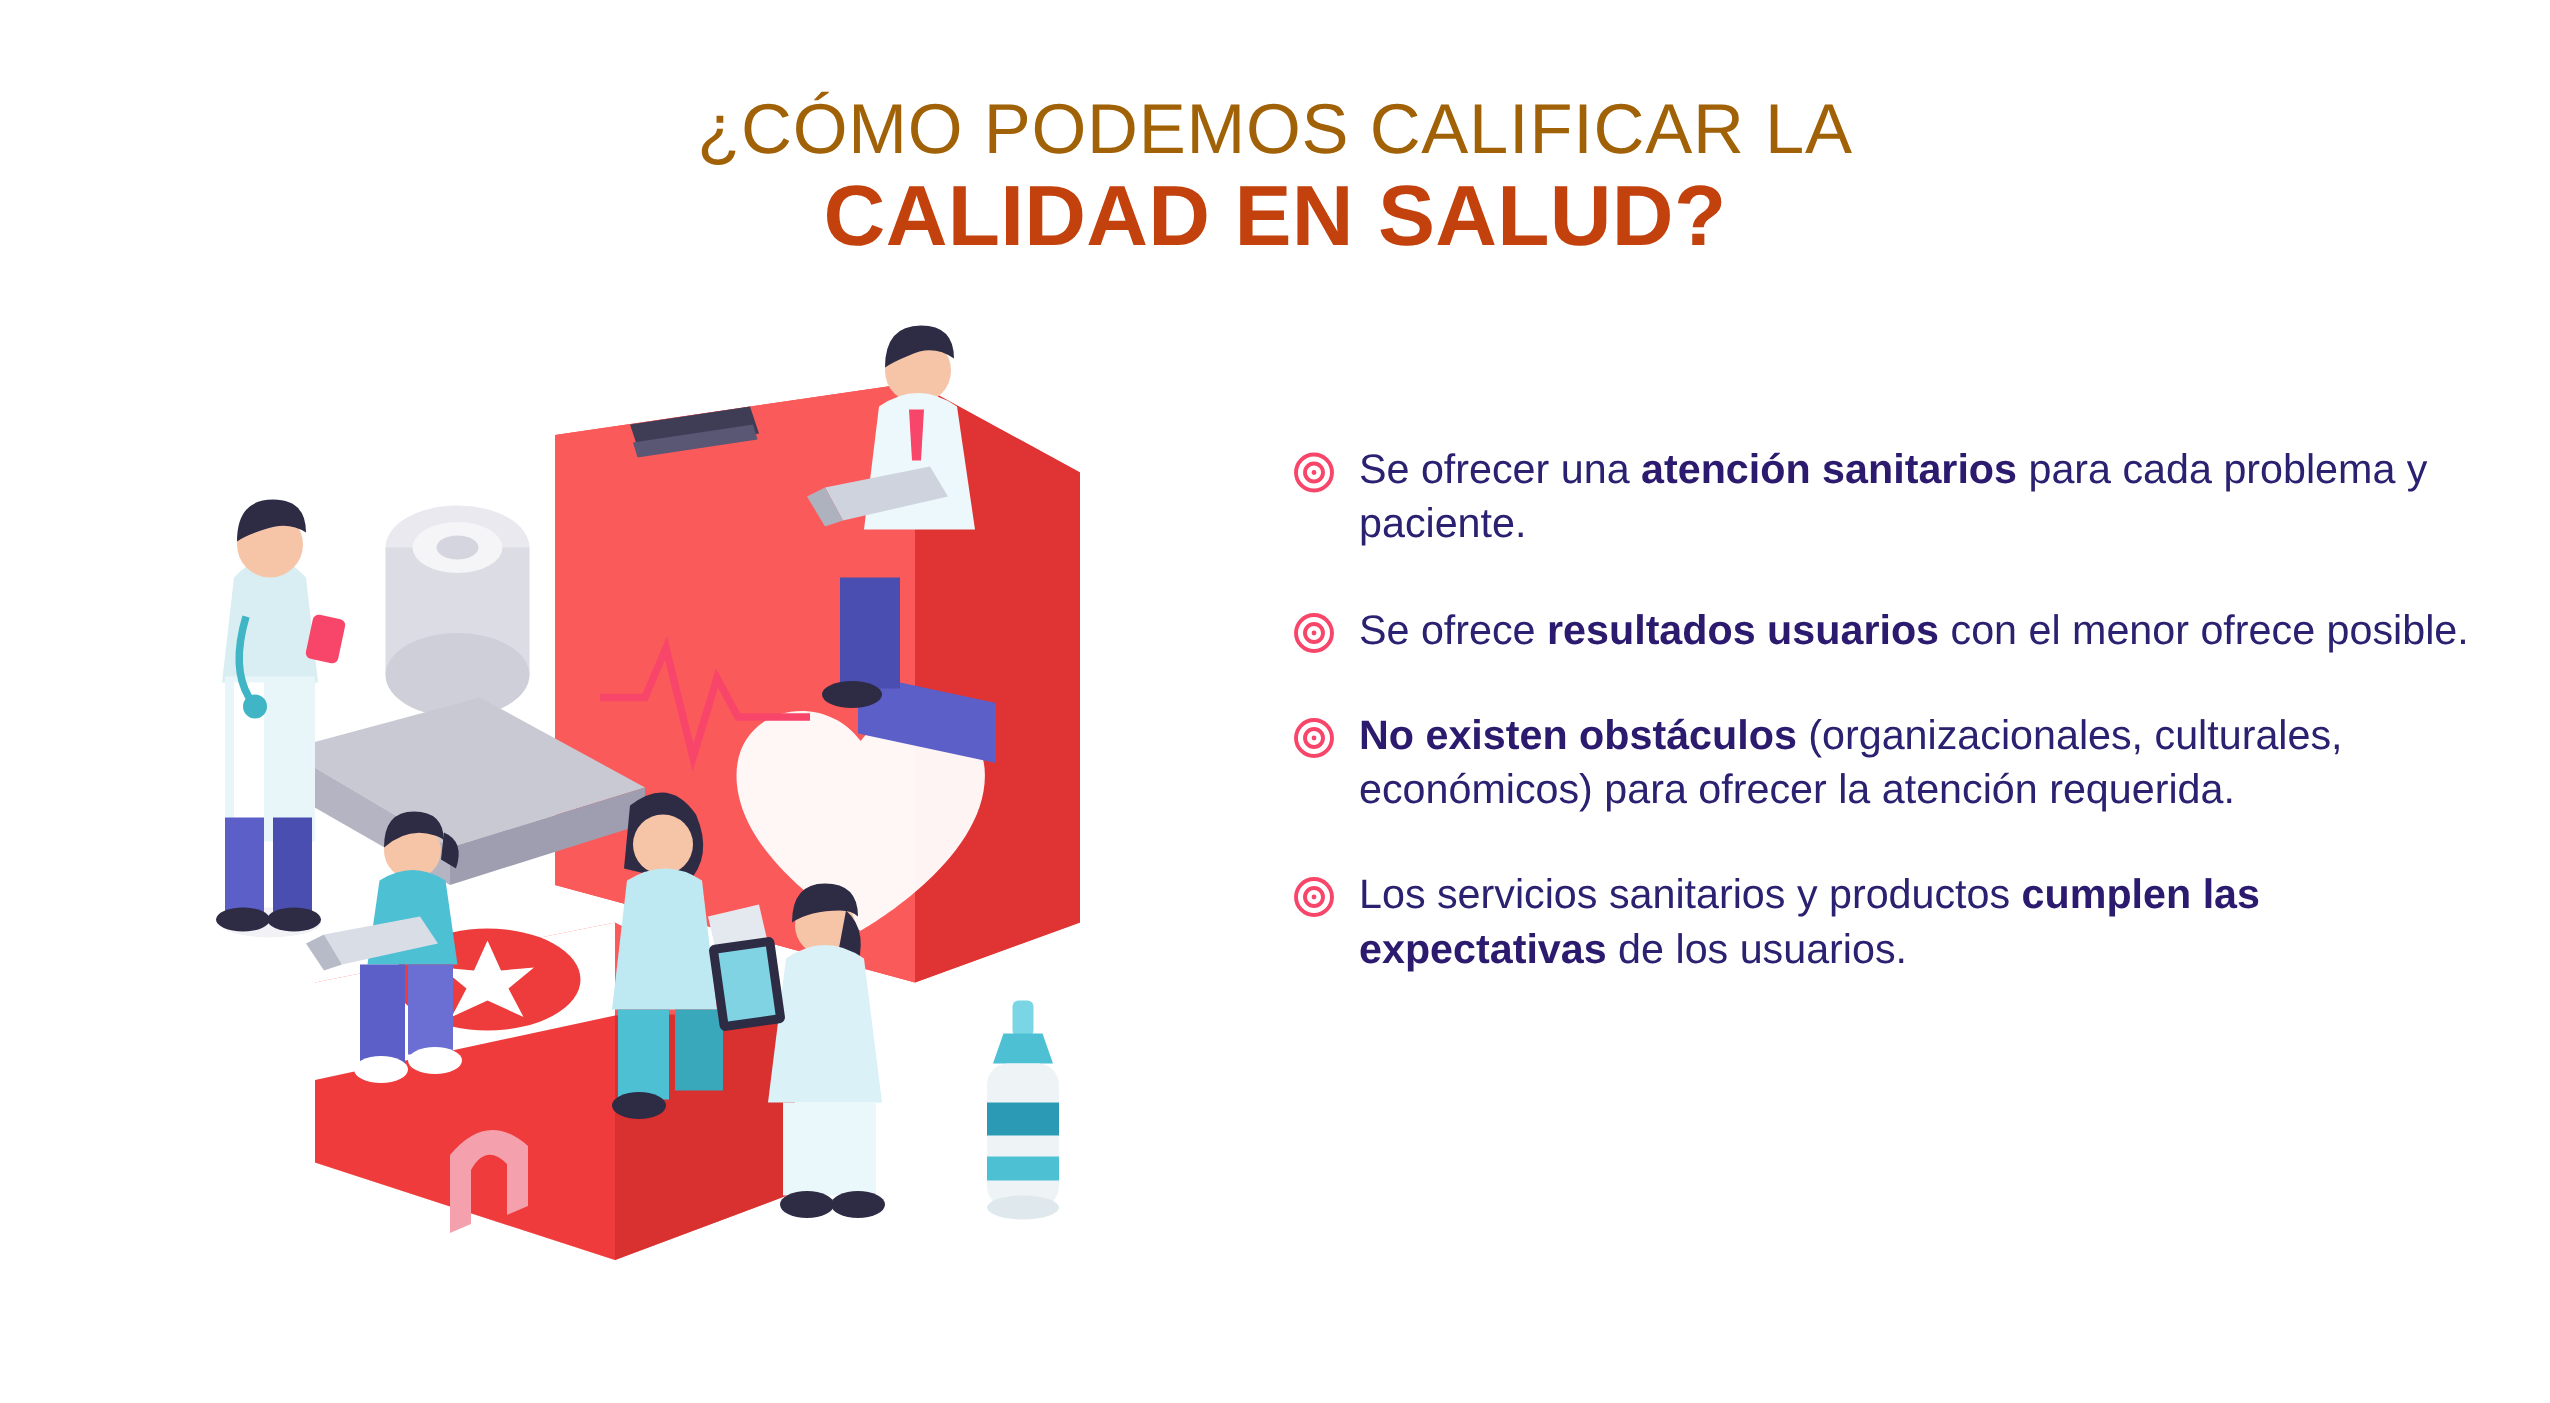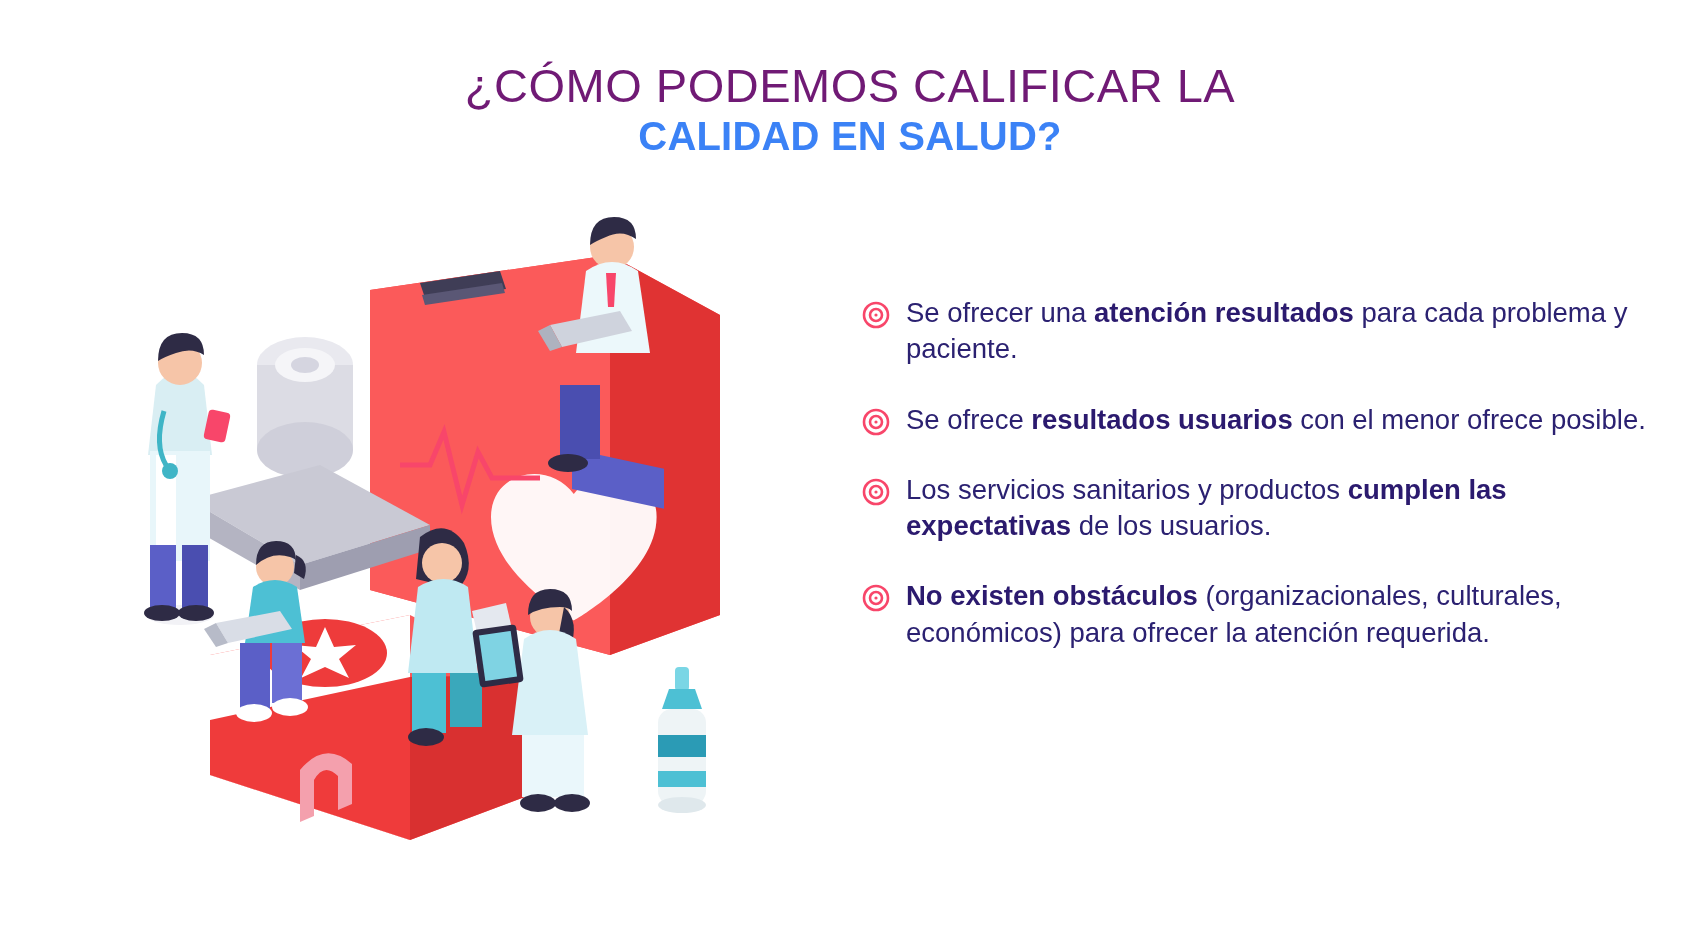--- a/index.html
+++ b/index.html
@@ -12,28 +12,28 @@
   }
   .slide{position:relative;width:1700px;height:935px;overflow:hidden;background:#fff;}
 
   
   .title-block{
     position:absolute;left:0;top:62px;width:1700px;text-align:center;
   }
   .title-line1{
     font-size:47px;
     letter-spacing:0.5px;
-    color:#701a75;
+    color:#a16207;
     font-weight:400;
     line-height:1.04;
     font-family:"Liberation Sans", sans-serif;
   }
   .title-line2{
-    font-size:40px;
-    color:#3b82f6;
+    font-size:57px;
+    color:#c2410c;
     font-weight:bold;
     line-height:1.05;
     letter-spacing:0.2px;
     margin-top:4px;
     text-align:center;
   }
 
   
   .bullets{
     position:absolute;
@@ -198,21 +198,21 @@
   <div class="bullets">
 
     <div class="bullet-row">
       <span class="bullet-icon">
         <svg width="28" height="28" viewBox="0 0 28 28">
             <circle cx="14" cy="14" r="12" fill="none" stroke="#f8466a" stroke-width="2.6"></circle>
             <circle cx="14" cy="14" r="6" fill="none" stroke="#f8466a" stroke-width="2.6"></circle>
             <circle cx="14" cy="14" r="1.6" fill="#f8466a"></circle>
           </svg>
       </span>
-      <span class="bullet-text"><span>Se ofrecer una </span><b>atención resultados</b><span> para cada problema y paciente.</span></span>
+      <span class="bullet-text"><span>Se ofrecer una </span><b>atención sanitarios</b><span> para cada problema y paciente.</span></span>
     </div>
 
     <div class="bullet-row">
       <span class="bullet-icon">
         <svg width="28" height="28" viewBox="0 0 28 28">
             <circle cx="14" cy="14" r="12" fill="none" stroke="#f8466a" stroke-width="2.6"></circle>
             <circle cx="14" cy="14" r="6" fill="none" stroke="#f8466a" stroke-width="2.6"></circle>
             <circle cx="14" cy="14" r="1.6" fill="#f8466a"></circle>
           </svg>
       </span>
@@ -220,28 +220,28 @@
     </div>
 
     <div class="bullet-row">
       <span class="bullet-icon">
         <svg width="28" height="28" viewBox="0 0 28 28">
             <circle cx="14" cy="14" r="12" fill="none" stroke="#f8466a" stroke-width="2.6"></circle>
             <circle cx="14" cy="14" r="6" fill="none" stroke="#f8466a" stroke-width="2.6"></circle>
             <circle cx="14" cy="14" r="1.6" fill="#f8466a"></circle>
           </svg>
       </span>
+      <span class="bullet-text"><b>No existen obstáculos</b><span> (organizacionales, culturales, económicos) para ofrecer la atención requerida.</span></span>
+    </div>
+
+    <div class="bullet-row">
+      <span class="bullet-icon">
+        <svg width="28" height="28" viewBox="0 0 28 28">
+            <circle cx="14" cy="14" r="12" fill="none" stroke="#f8466a" stroke-width="2.6"></circle>
+            <circle cx="14" cy="14" r="6" fill="none" stroke="#f8466a" stroke-width="2.6"></circle>
+            <circle cx="14" cy="14" r="1.6" fill="#f8466a"></circle>
+          </svg>
+      </span>
       <span class="bullet-text"><span>Los servicios sanitarios y productos </span><b>cumplen las expectativas</b><span> de los usuarios.</span></span>
-    </div>
-
-    <div class="bullet-row">
-      <span class="bullet-icon">
-        <svg width="28" height="28" viewBox="0 0 28 28">
-            <circle cx="14" cy="14" r="12" fill="none" stroke="#f8466a" stroke-width="2.6"></circle>
-            <circle cx="14" cy="14" r="6" fill="none" stroke="#f8466a" stroke-width="2.6"></circle>
-            <circle cx="14" cy="14" r="1.6" fill="#f8466a"></circle>
-          </svg>
-      </span>
-      <span class="bullet-text"><b>No existen obstáculos</b><span> (organizacionales, culturales, económicos) para ofrecer la atención requerida.</span></span>
     </div>
 
   </div>
 </div>
 
 </body></html>

